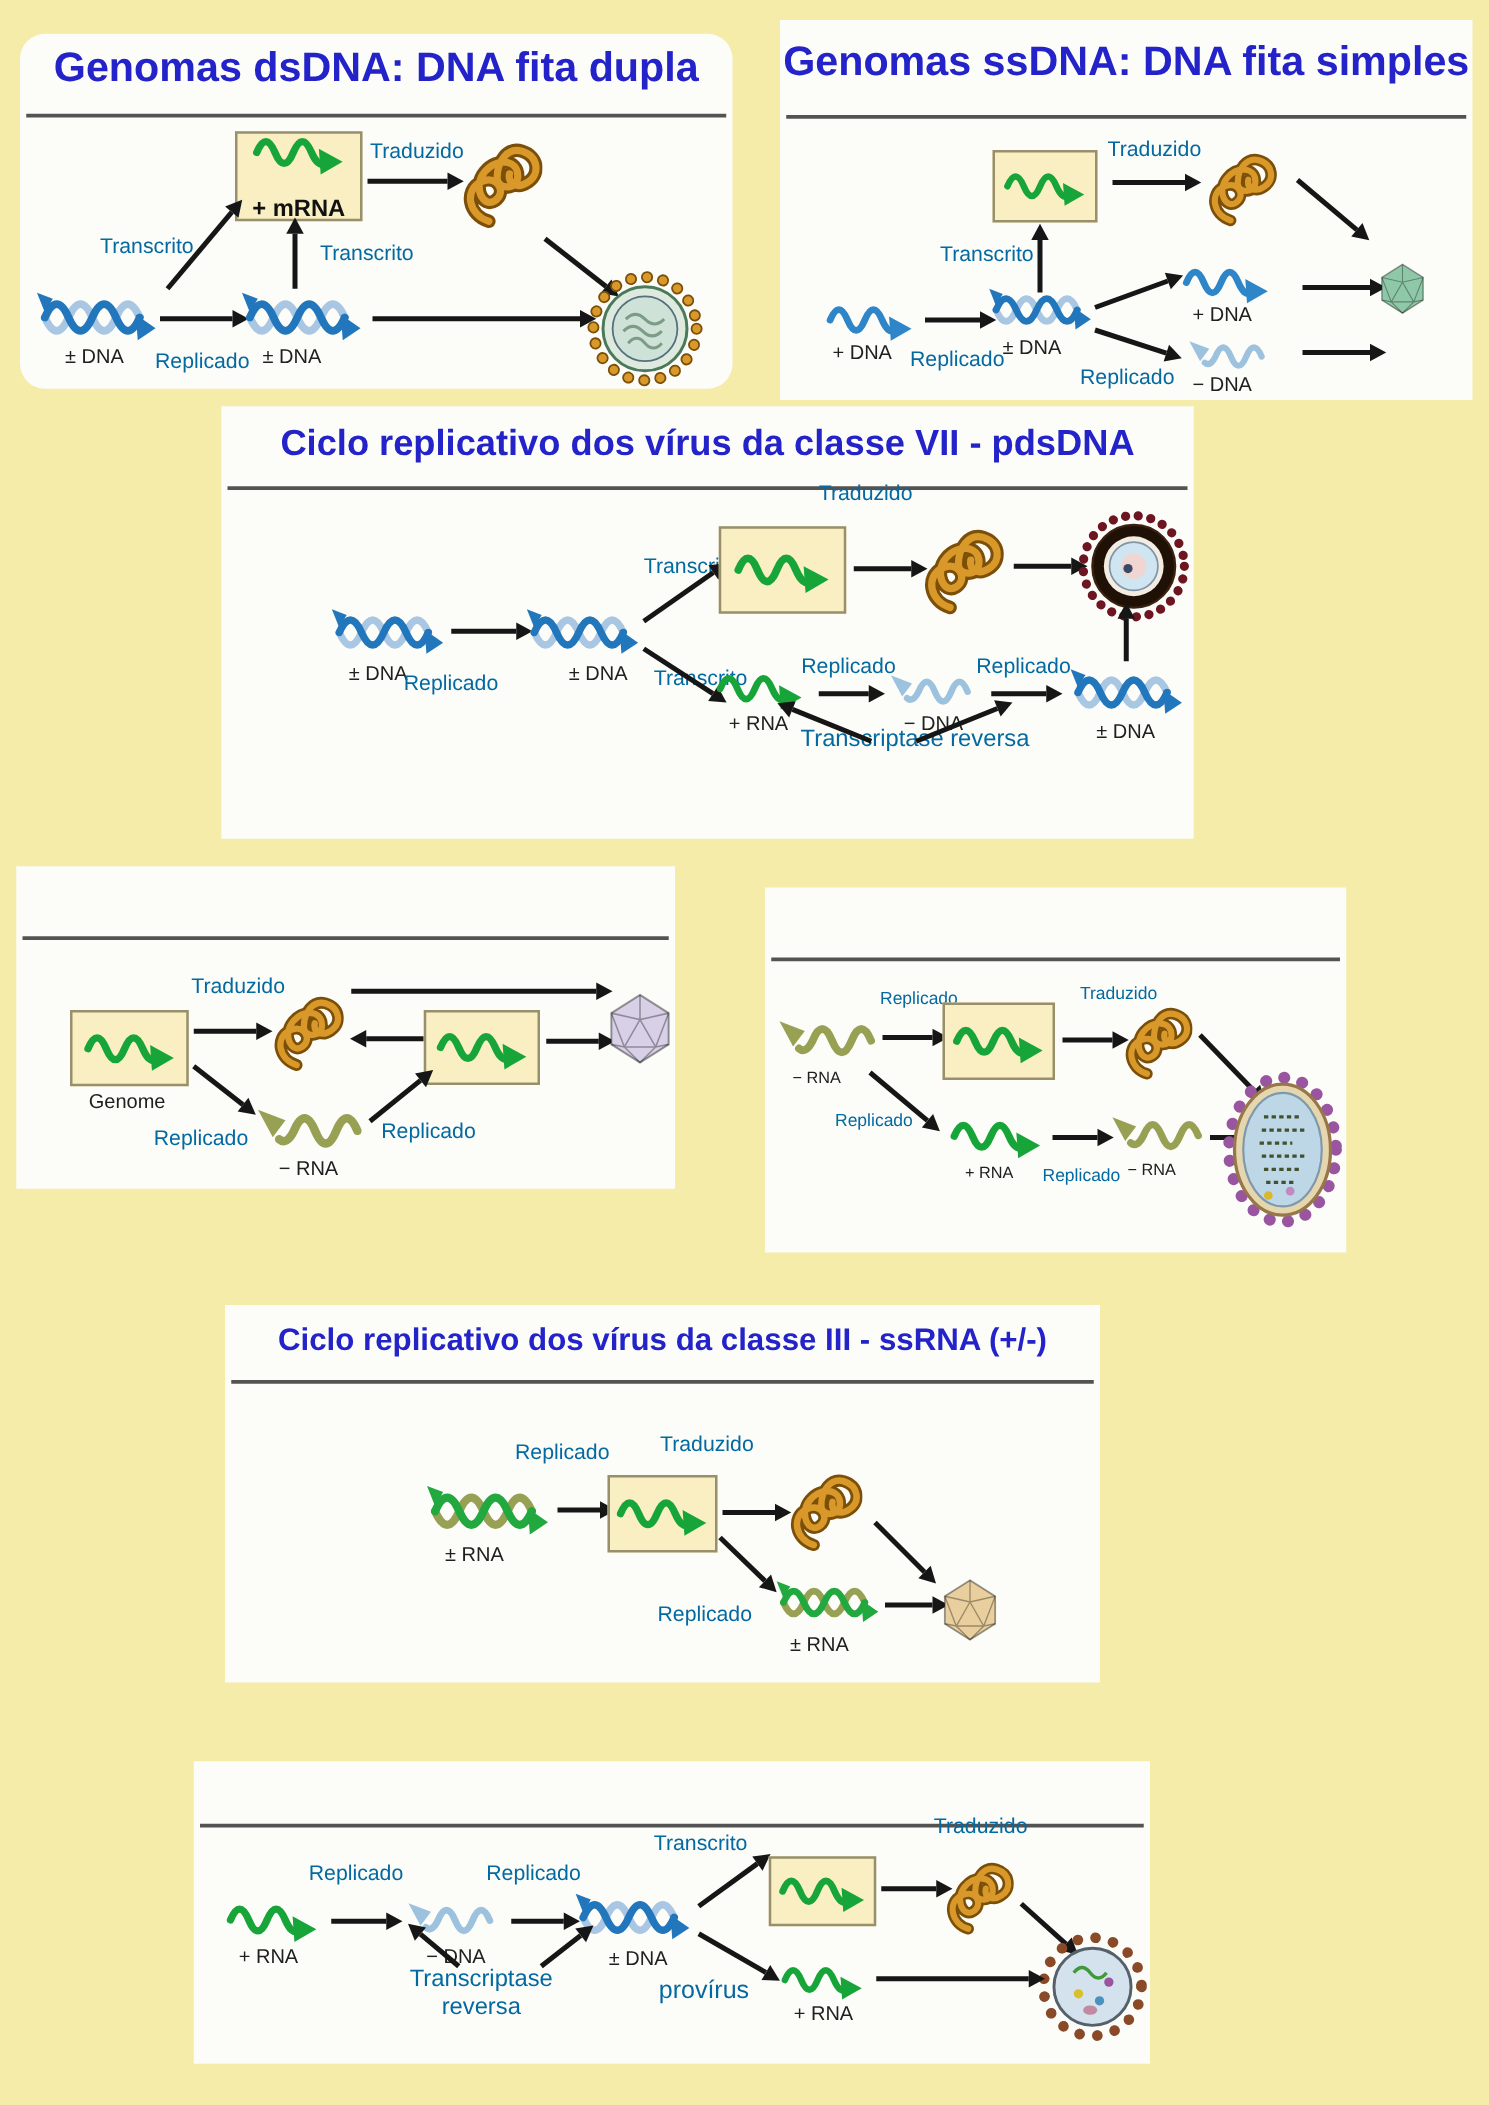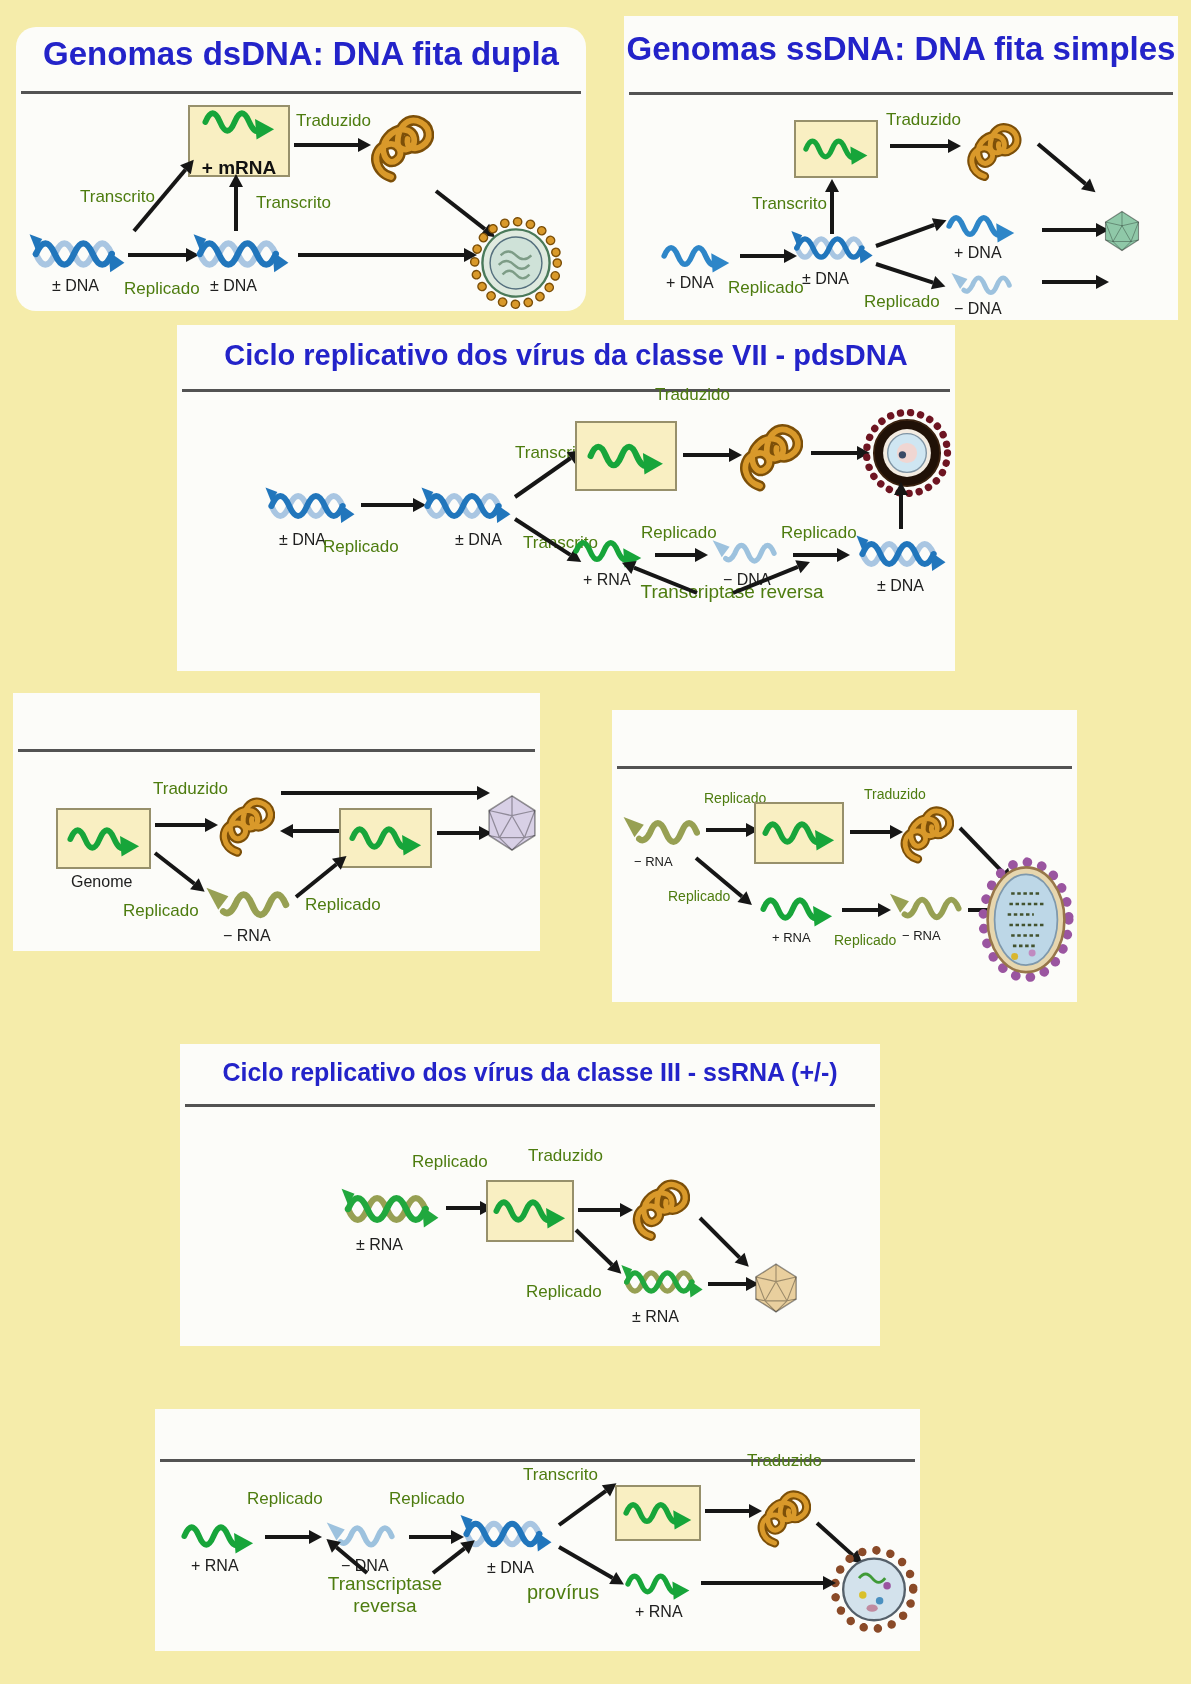--- a/index.html
+++ b/index.html
@@ -1,21 +1,21 @@
 <!DOCTYPE html>
 <html><head>
 <meta charset="utf-8">
 <style>
   html,body{margin:0;padding:0;}
   body{font-family:"Liberation Sans","DejaVu Sans",sans-serif;background:#f5ecaa;}
   #page{position:relative;width:1191px;height:1684px;background:#f5ecaa;overflow:hidden;}
   .panel{position:absolute;background:#fcfcf9;overflow:hidden;}
   .ptitle{position:absolute;left:0;right:0;text-align:center;color:#2323c9;font-weight:bold;white-space:nowrap;}
   .rule{position:absolute;left:5px;right:5px;height:3px;background:#535353;}
-  .lab{position:absolute;font-size:17px;color:#4d7c0f;white-space:nowrap;}
+  .lab{position:absolute;font-size:17px;color:#0369a1;white-space:nowrap;}
   .lab.sm{font-size:14px;}
   .slab{position:absolute;font-size:16px;color:#202020;white-space:nowrap;}
   .slab.sm{font-size:13px;}
   .big{font-size:19px;}
   .abs{position:absolute;}
   .arr{position:absolute;height:4px;background:#161616;transform-origin:0 50%;}
   .arr::after{content:"";position:absolute;right:-13px;top:-5px;width:0;height:0;
     border-left:13px solid #161616;border-top:7px solid transparent;border-bottom:7px solid transparent;}
   .mbox{position:absolute;background:#f9efc2;border:2px solid #97906b;display:flex;
     flex-direction:column;align-items:center;justify-content:center;gap:1px;box-sizing:border-box;}

